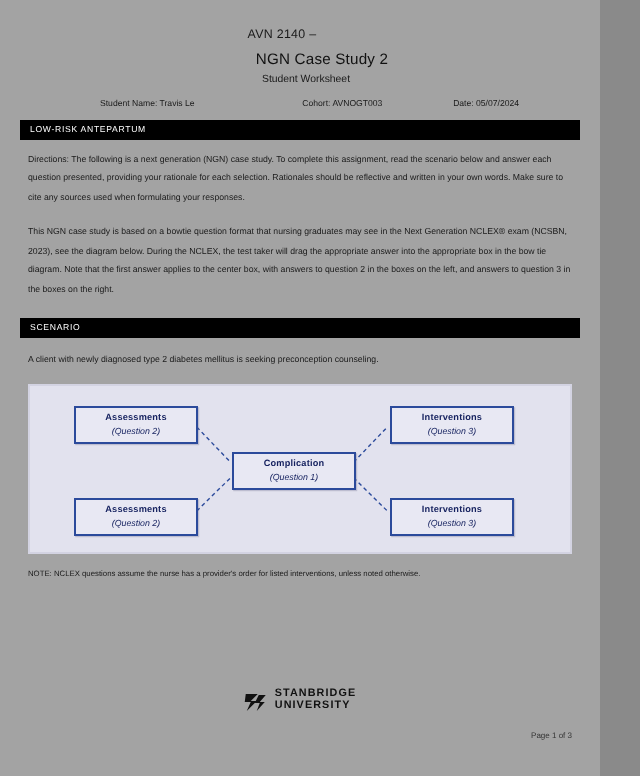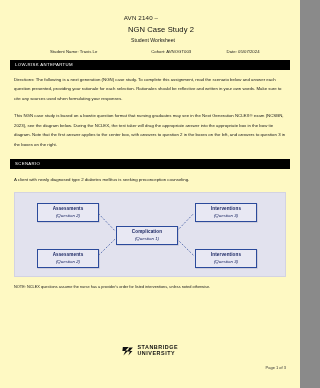--- a/index.html
+++ b/index.html
@@ -7,21 +7,21 @@
     padding: 0;
     background: #8a8a8a;
   }
   body {
     font-family: "Liberation Sans", sans-serif;
   }
   .page {
     position: relative;
     width: 300px;
     height: 388px;
-    background: #fef9c3;
+    background: #a3a3a3;
     overflow: hidden;
     box-sizing: border-box;
   }
 
   
   .doc-header {
     padding: 14px 22px 0 22px;
   }
   .title-line-1 {
     text-align: center;

